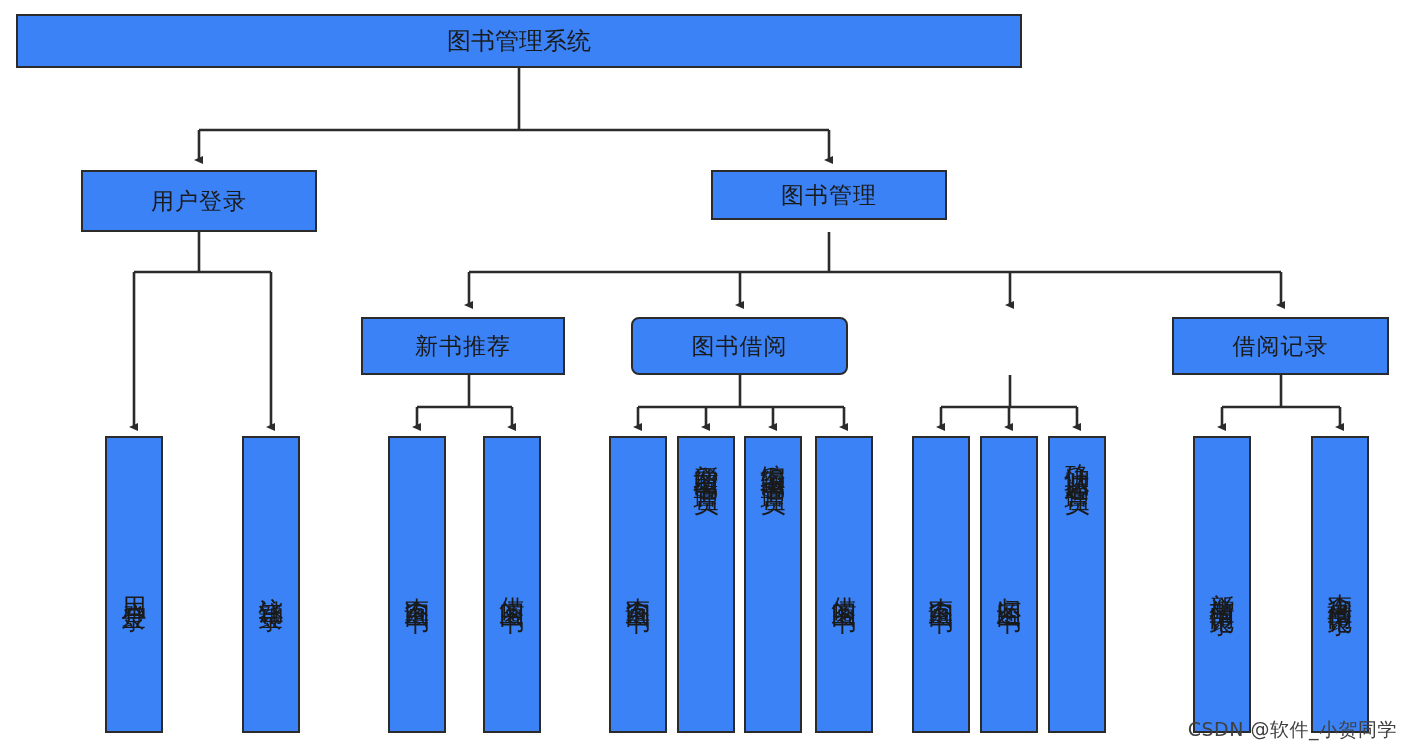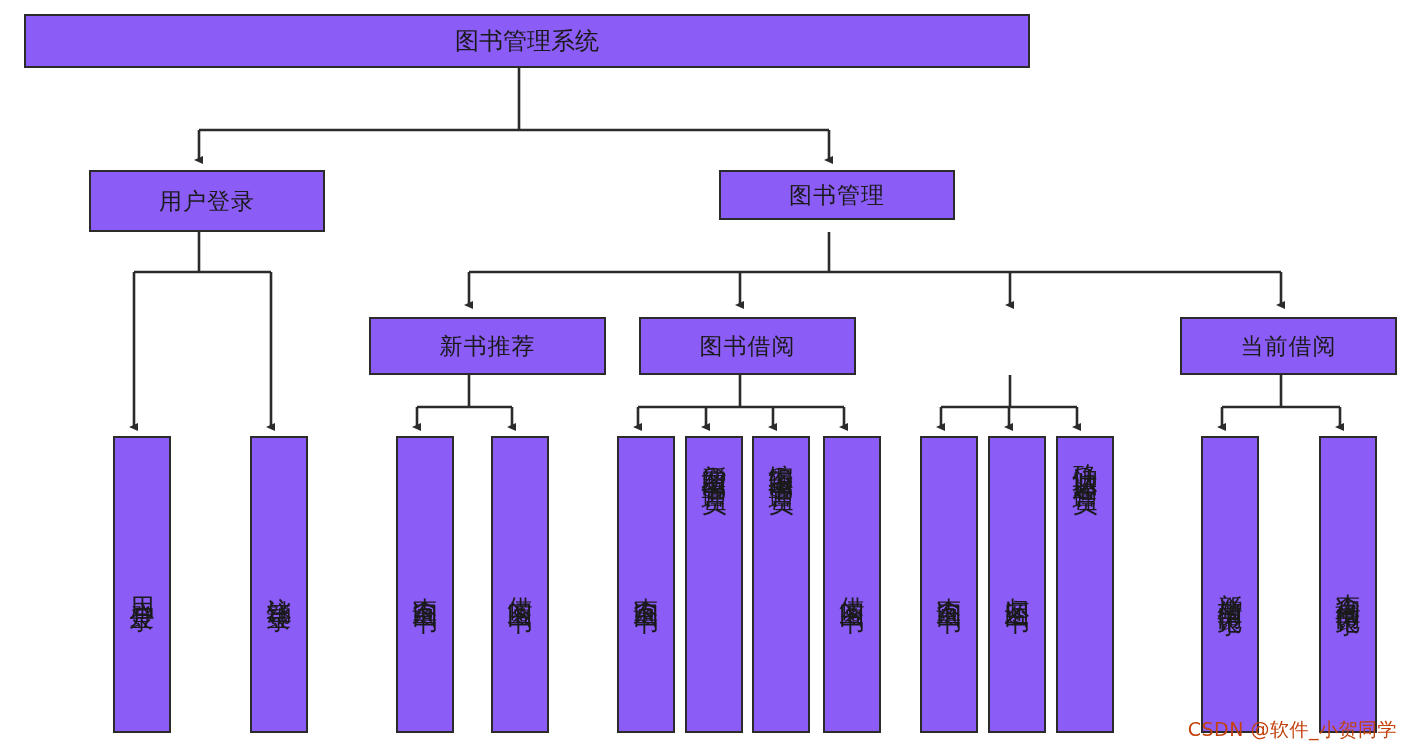--- a/index.html
+++ b/index.html
@@ -23,26 +23,25 @@
     left: 0;
     top: 0;
     width: 1405px;
     height: 747px;
     pointer-events: none;
   }
   .node {
     position: absolute;
     box-sizing: border-box;
     border: 2.5px solid #2b2b2b;
-    background: #8b5cf6;
+    background: #3b82f6;
     display: flex;
     align-items: center;
     justify-content: center;
     color: #1a1a1a;
-    margin-left: 8px;
   }
   .node.horiz {
     font-size: 23px;
     letter-spacing: 1px;
   }
   .node.root {
     font-size: 24px;
   }
   .node.leaf {
     align-items: flex-start;
@@ -60,21 +59,21 @@
   }
   .leaf.center-v {
     align-items: center;
     padding-top: 0;
   }
   #watermark {
     position: absolute;
     right: 8px;
     bottom: 4px;
     font-size: 19px;
-    color: #c2410c;
+    color: #404040;
     letter-spacing: 0.5px;
     user-select: none;
     white-space: nowrap;
   }
 </style>
 </head>
 <body>
 
 <div id="diagram-root">
 
@@ -126,23 +125,23 @@
       <path d="M1222,407 L1222,427" marker-end="url(#arrow)"></path>
       <path d="M1340,407 L1340,427" marker-end="url(#arrow)"></path>
     </g>
   </svg>
 
   <div class="node root" style="left:16px; top:14px; width:1006px; height:54px;">图书管理系统</div>
 
   <div class="node horiz" style="left:81px; top:170px; width:236px; height:62px;">用户登录</div>
   <div class="node horiz" style="left:711px; top:170px; width:236px; height:50px;">图书管理</div>
 
-  <div class="node horiz" style="left:361px; top:317px; width:237px; height:58px;">新书推荐</div>
-  <div class="node horiz" style="left:631px; top:317px; width:217px; height:58px;">图书借阅</div>
-  <div class="node horiz" style="left:1172px; top:317px; width:217px; height:58px;">当前借阅</div>
+  <div class="node horiz" style="left:361px; top:317px; width:204px; height:58px;">新书推荐</div>
+  <div class="node horiz" style="left:631px; top:317px; width:217px; height:58px;border-radius:8px;">图书借阅</div>
+  <div class="node horiz" style="left:1172px; top:317px; width:217px; height:58px;">借阅记录</div>
 
   <div class="node leaf center-v" style="left:105px; top:436px; width:58px; height:297px;">
     <span class="vtext">用户登录</span>
   </div>
   <div class="node leaf center-v" style="left:242px; top:436px; width:58px; height:297px;">
     <span class="vtext">注销登录</span>
   </div>
 
   <div class="node leaf center-v" style="left:388px; top:436px; width:58px; height:297px;">
     <span class="vtext">查询图书</span>

